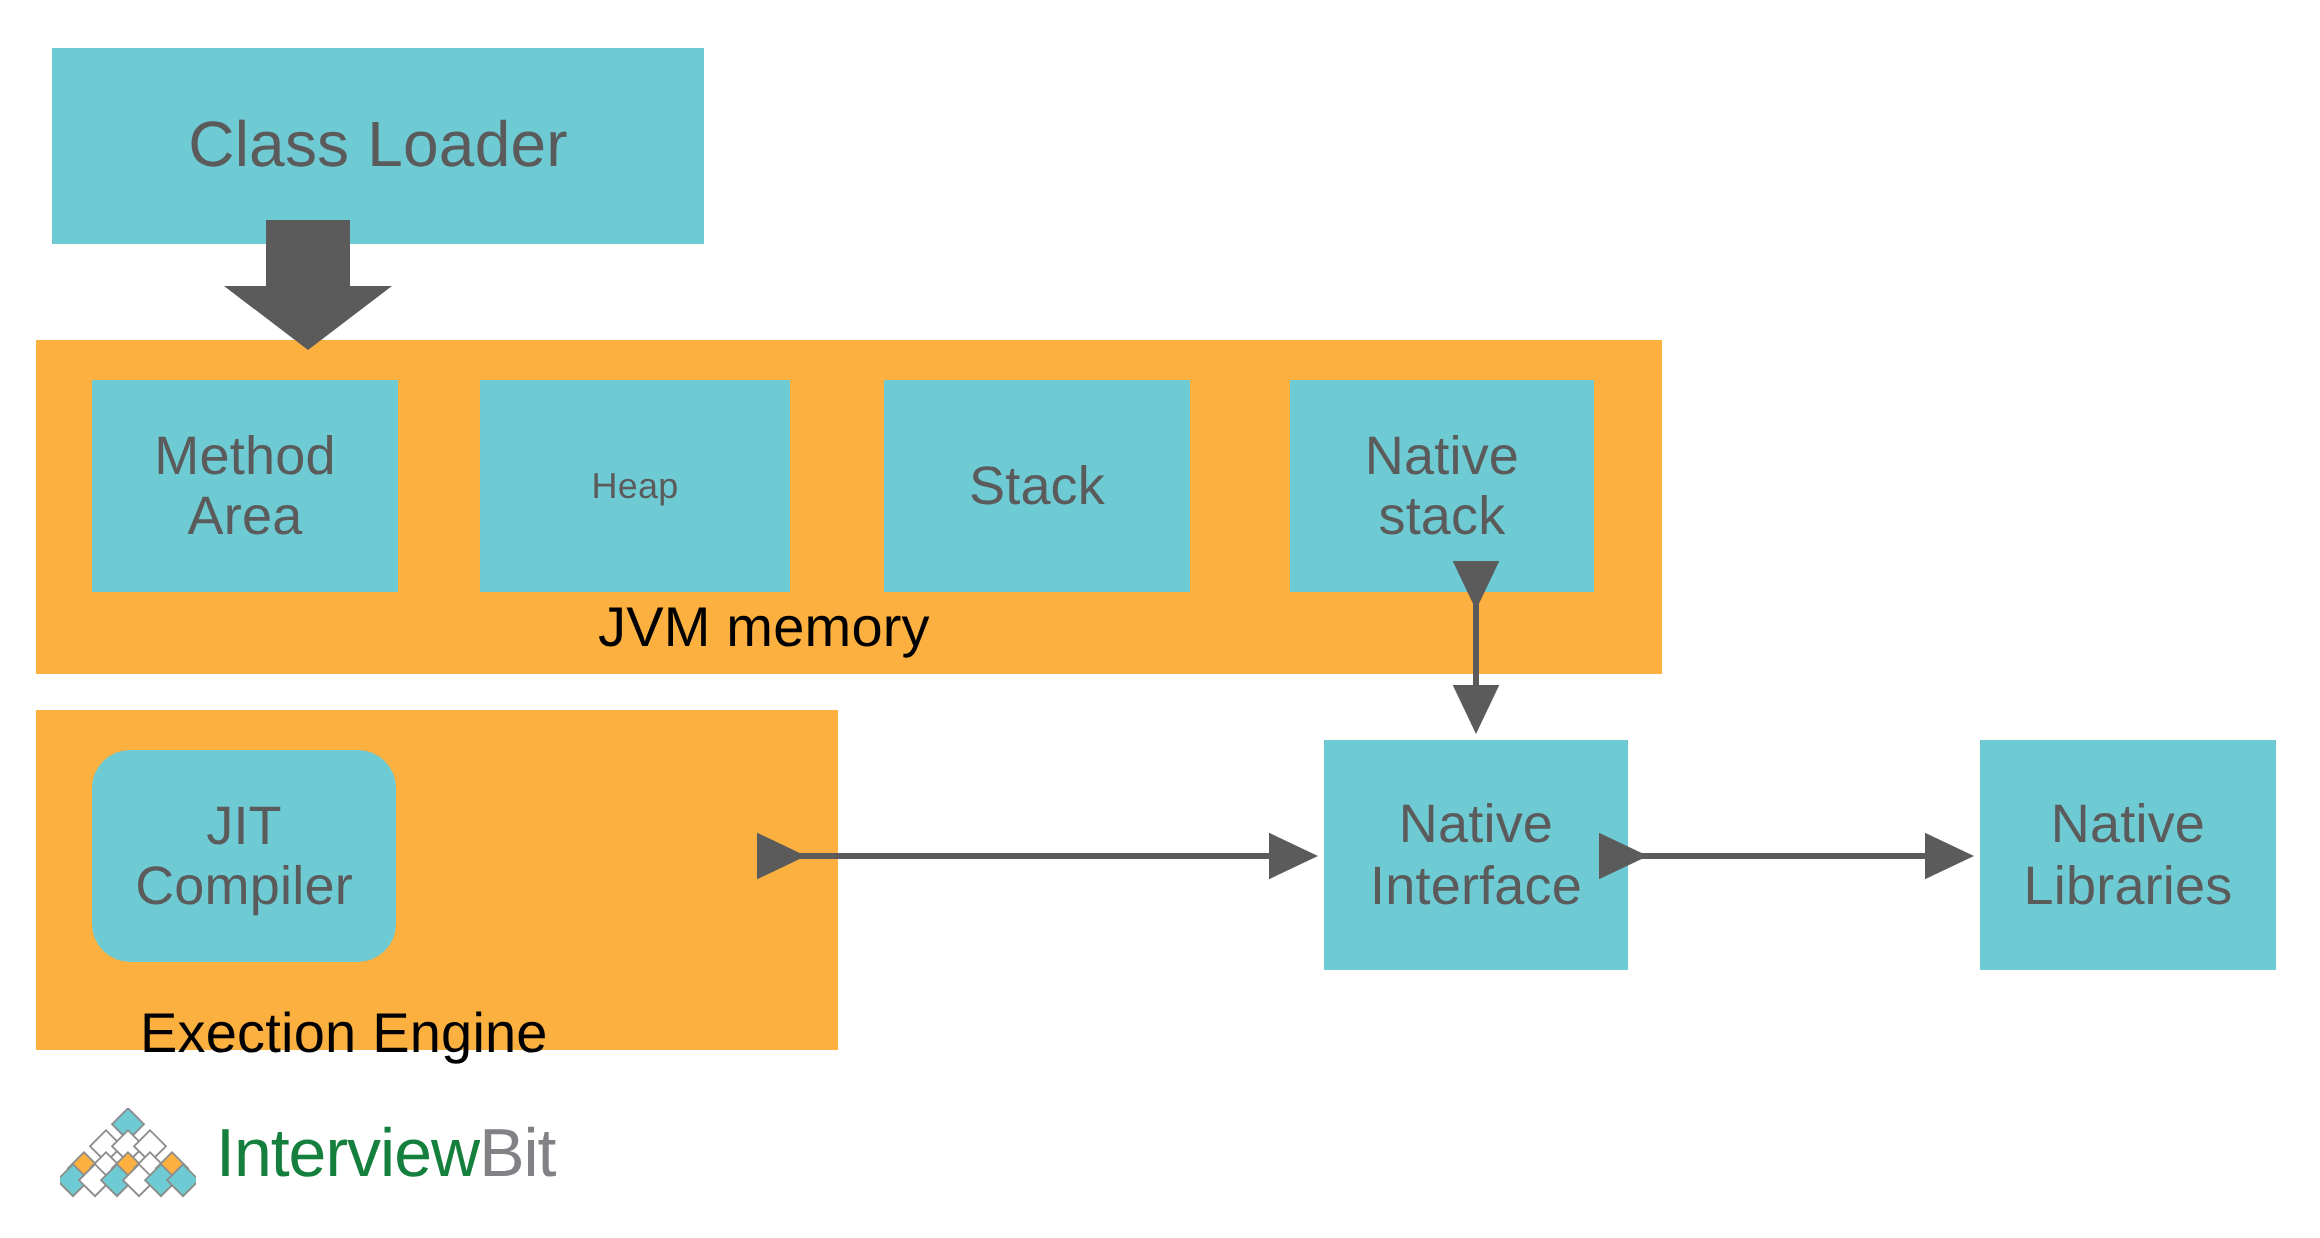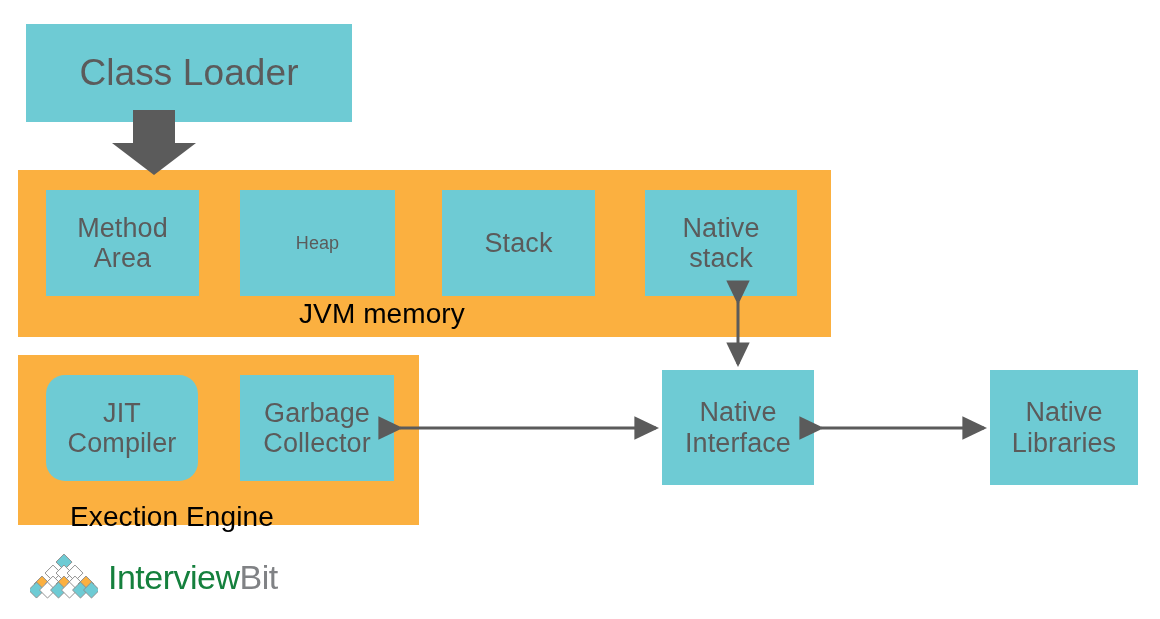--- a/index.html
+++ b/index.html
@@ -74,21 +74,21 @@
     white-space: nowrap;
   }
   #logo-text .t1 { color: #15803d; font-weight: 400; letter-spacing: -0.5px; }
   #logo-text .t2 { color: #808285; font-weight: 300; letter-spacing: -0.5px; }
 </style>
 </head>
 <body>
 
 <div id="canvas">
 
-  <div class="box teal" style="left:26px; top:24px; width:326px; height:98px; font-size:37px;">Class Loader</div>
+  <div class="box teal" style="left:26px; top:24px; width:326px; height:98px; font-size:32px;">Class Loader</div>
 
   <div class="box panel" style="left:18px; top:170px; width:813px; height:167px;">
     <span class="panel-label" style="left:281px; top:128px; font-size:28px;">JVM memory</span>
   </div>
 
   <div class="box teal" style="left:46px; top:190px; width:153px; height:106px; font-size:27px;">Method
 Area</div>
 
   <div class="box teal" style="left:240px; top:190px; width:155px; height:106px; font-size:18px;">Heap</div>
 
@@ -97,22 +97,20 @@
   <div class="box teal" style="left:645px; top:190px; width:152px; height:106px; font-size:27px;">Native
 stack</div>
 
   <div class="box panel" style="left:18px; top:355px; width:401px; height:170px;">
     <span class="panel-label" style="left:52px; top:146px; font-size:28px;">Exection Engine</span>
   </div>
 
   <div class="box teal" style="left:46px; top:375px; width:152px; height:106px; font-size:27px;border-radius:19px;">JIT
 Compiler</div>
 
-  <div class="box teal" style="left:240px; top:375px; width:154px; height:106px; font-size:27px;">Garbage
-Collector</div>
 
   <div class="box teal" style="left:662px; top:370px; width:152px; height:115px; font-size:27px;">Native
 Interface</div>
 
   <div class="box teal" style="left:990px; top:370px; width:148px; height:115px; font-size:27px;">Native
 Libraries</div>
 
   <svg id="arrows" viewBox="0 0 1160 619">
     <defs>
       <marker id="ah" markerWidth="9" markerHeight="9" refX="7.2" refY="4.5" orient="auto" markerUnits="strokeWidth">

